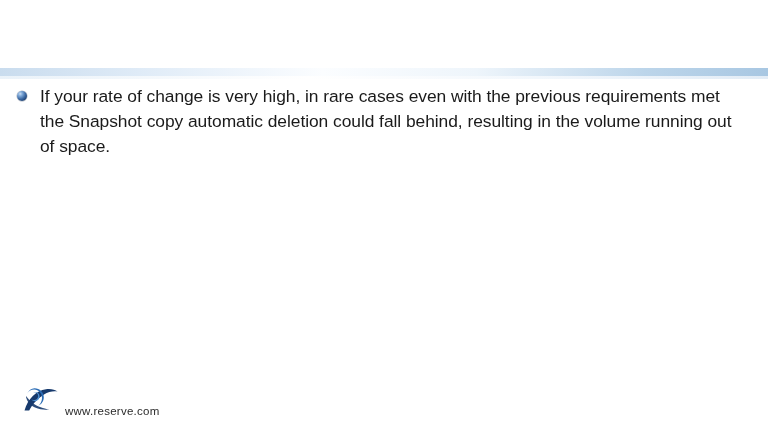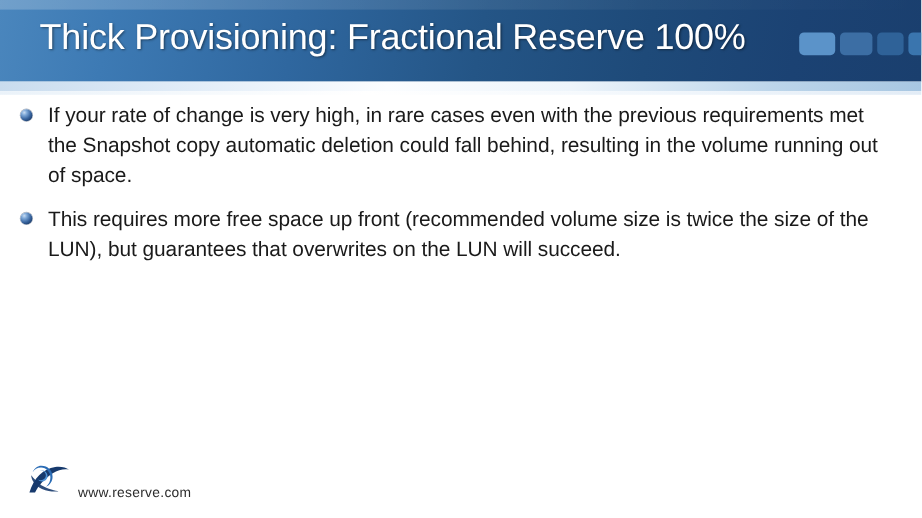--- a/index.html
+++ b/index.html
@@ -187,44 +187,32 @@
     color: #2b2b2b;
     letter-spacing: 0.25px;
     white-space: nowrap;
   }
 </style>
 </head>
 <body>
 
 <div class="slide">
 
-  <div class="header">
-    <div class="header-sheen"></div>
-    <div class="header-title">Thick Provisioning: Fractional Reserve 100%</div>
-    <div class="deco deco-1"></div>
-    <div class="deco deco-2"></div>
-    <div class="deco deco-3"></div>
-    <div class="deco deco-4"></div>
-  </div>
 
   <div class="under-stripe"></div>
   <div class="under-stripe-2"></div>
 
   <div class="content">
 
     <div class="bullet-row">
       <span class="bullet-dot"></span>
       <div class="bullet-text">If your rate of change is very high, in rare cases even with the previous requirements met the Snapshot copy automatic deletion could fall behind, resulting in the volume running out of space.</div>
     </div>
 
 
-    <div class="bullet-row">
-      <span class="bullet-dot"></span>
-      <div class="bullet-text">This requires more free space up front (recommended volume size is twice the size of the LUN), but guarantees that overwrites on the LUN will succeed.</div>
-    </div>
 
   </div>
 
   <div class="logo">
     <div class="logo-mark">
       <svg width="38" height="28" viewBox="0 0 38 28" xmlns="http://www.w3.org/2000/svg">
         <path d="M2.5 24.5 C6 12.5 14 4.5 24 3.2 C29 2.6 33 3.6 35.5 5.4 C31.5 4.6 26.5 5.6 22 8.4 C15.2 12.6 10 18.6 7.2 24.5 Z" fill="#173a6d"></path>
         <path d="M12.5 2.2 C17.8 2.2 21.8 6.2 21.8 11.2 C21.8 15.0 19.6 18.2 16.4 19.6 C18.6 17.9 20.0 15.1 20.0 12.0 C20.0 7.3 16.6 3.6 12.2 3.6 C9.2 3.6 6.6 5.2 5.2 7.6 C6.6 4.4 9.3 2.2 12.5 2.2 Z" fill="#2a6cb5"></path>
         <path d="M13.0 6.0 C15.6 6.0 17.6 8.0 17.6 10.6 C17.6 13.2 15.6 15.2 13.0 15.2 C11.6 15.2 10.4 14.6 9.6 13.6 C10.3 14.0 11.1 14.2 12.0 14.2 C14.4 14.2 16.2 12.4 16.2 10.1 C16.2 7.9 14.5 6.2 12.3 6.2 C11.8 6.2 11.4 6.3 11.0 6.4 C11.6 6.1 12.3 6.0 13.0 6.0 Z" fill="#4f92d4"></path>
         <path d="M4.0 10.0 C4.0 10.0 9.0 16.5 14.5 19.5 C20.0 22.5 27.0 23.4 27.0 23.4 C27.0 23.4 19.5 24.6 13.0 21.5 C7.6 18.9 4.0 14.0 4.0 10.0 Z" fill="#173a6d" opacity="0.9"></path>

